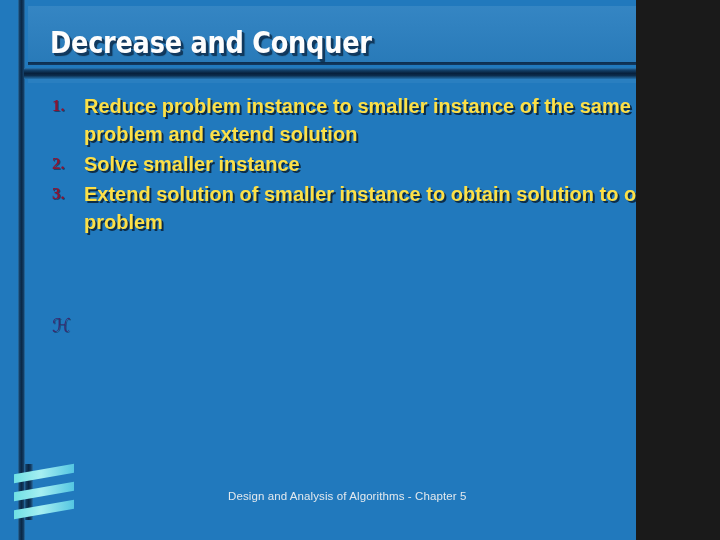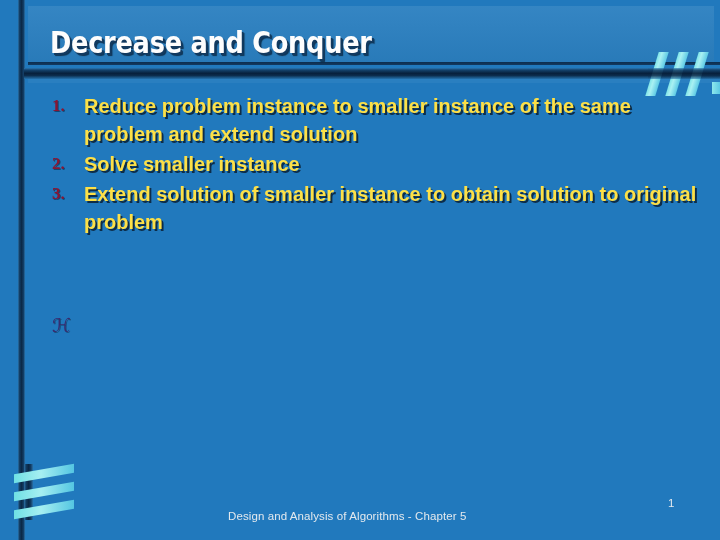--- a/index.html
+++ b/index.html
@@ -3,21 +3,21 @@
 <meta charset="utf-8">
 <style>
   html, body {
     margin: 0;
     padding: 0;
     background: #1a1a1a;
   }
 
   #slide {
     position: relative;
-    width: 720px;
+    width: 636px;
     height: 540px;
     overflow: hidden;
     background: #2179bd;
     font-family: "Liberation Serif", serif;
   }
 
   
   .left-rail {
     position: absolute;
     left: 18px;
@@ -224,21 +224,21 @@
     background: linear-gradient(to right, #6fe0e4 0%, #a6eff1 45%, #54c6e2 100%);
   }
   .bl-bar.b1 { top: 5px; }
   .bl-bar.b2 { top: 23px; }
   .bl-bar.b3 { top: 41px; }
 
   
   .footer-text {
     position: absolute;
     left: 228px;
-    top: 510px;
+    top: 490px;
     font-family: "Liberation Sans", sans-serif;
     font-size: 11.5px;
     color: #e3e9ee;
     letter-spacing: 0.1px;
   }
   .footer-page {
     position: absolute;
     left: 668px;
     top: 497px;
     font-family: "Liberation Sans", sans-serif;

